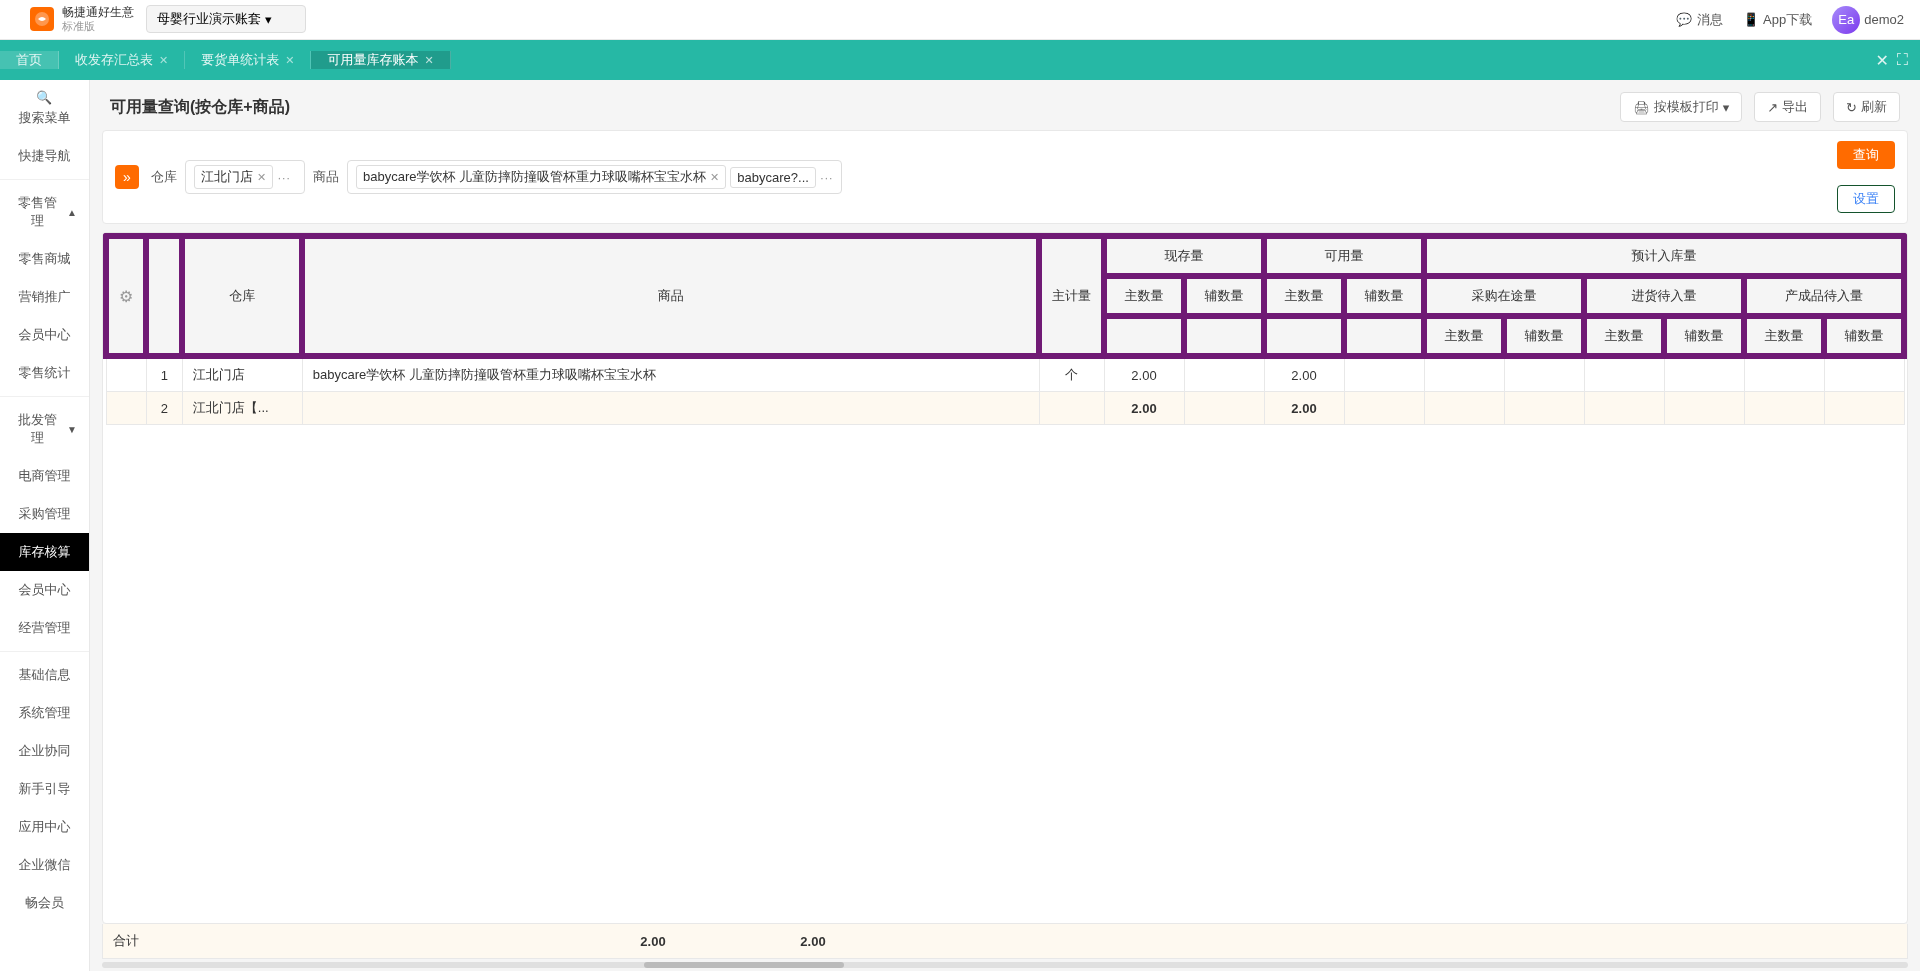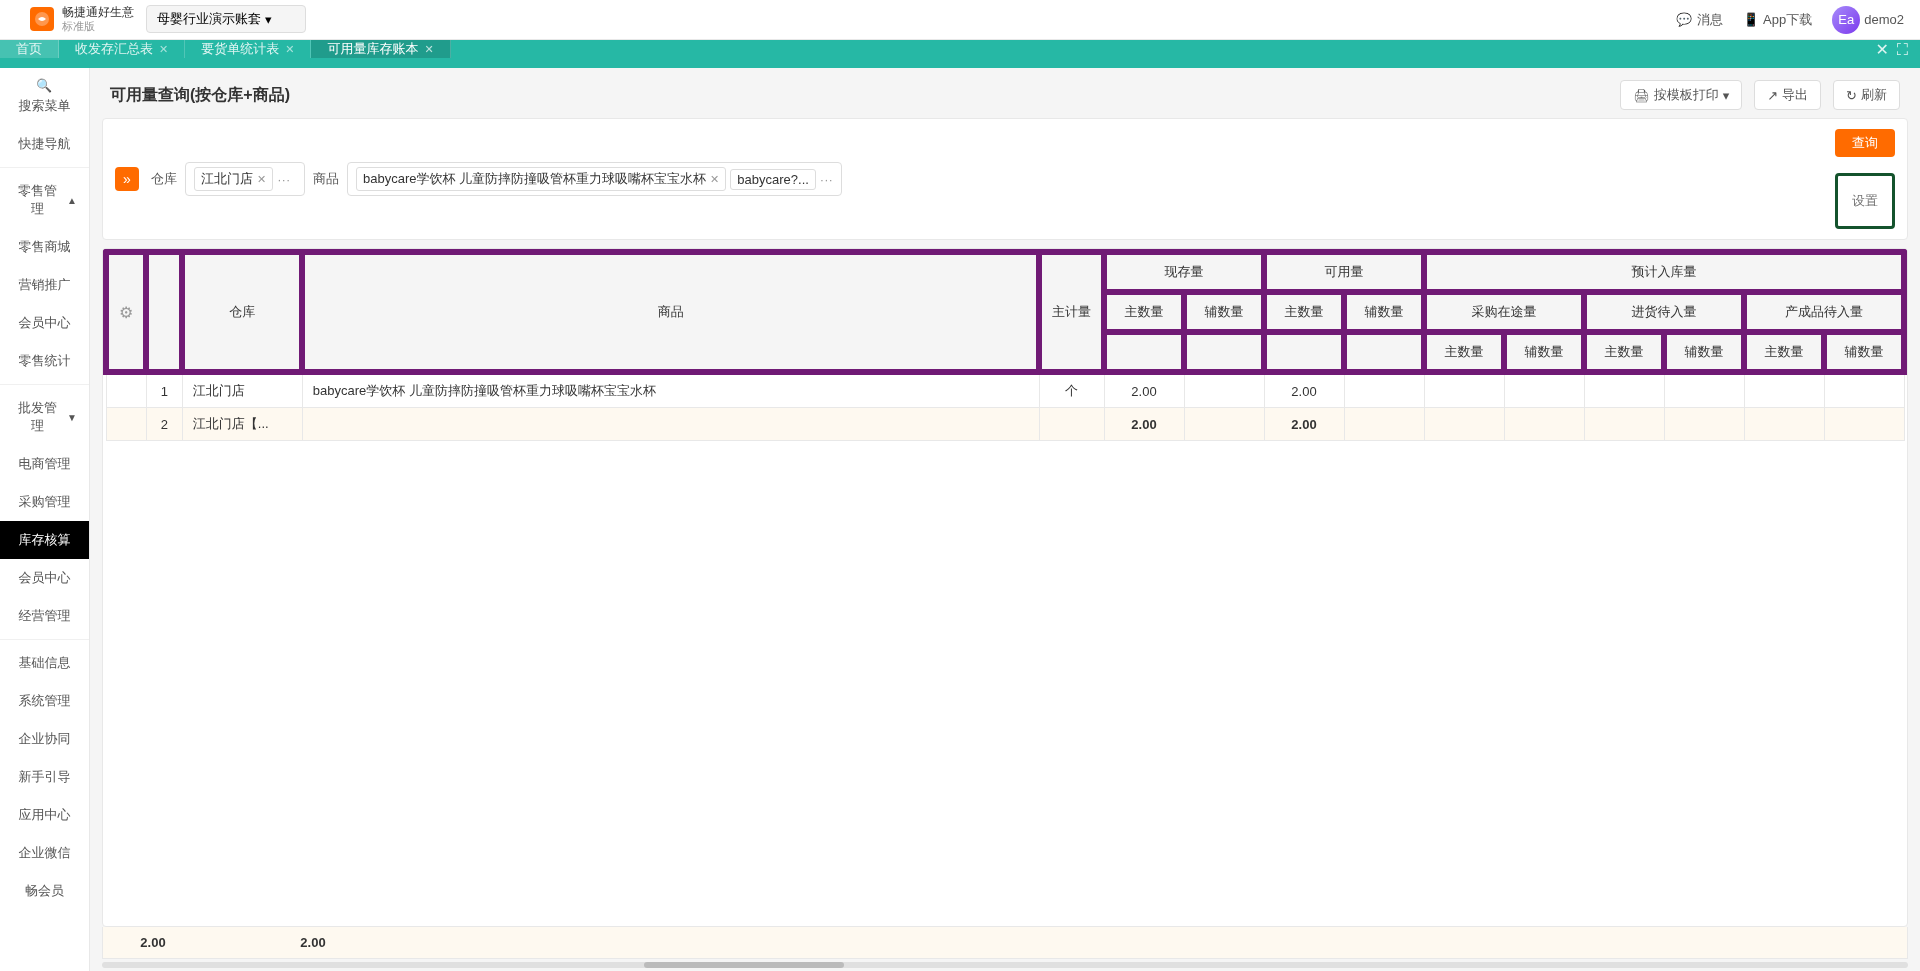--- a/index.html
+++ b/index.html
@@ -25,24 +25,24 @@
       display: flex; align-items: center; gap: 4px;
       background: #f5f5f5; border: 1px solid #ddd; border-radius: 4px;
       padding: 4px 10px; cursor: pointer; min-width: 160px;
     }
     .top-bar-right { display: flex; align-items: center; gap: 20px; }
     .top-bar-action { display: flex; align-items: center; gap: 4px; cursor: pointer; color: #555; font-size: 13px; }
     .user-avatar { width: 28px; height: 28px; border-radius: 50%; background: linear-gradient(135deg, #a78bfa, #7c3aed); display: flex; align-items: center; justify-content: center; color: white; font-size: 11px; }
 
     
     .tab-bar {
-      height: 28px;
+      height: 40px;
       background: #26b8a5;
       display: flex;
-      align-items: flex-start;
+      align-items: center;
       flex-shrink: 0;
     }
     .tab-item {
       display: flex; align-items: center; gap: 6px;
       padding: 0 16px;
       color: rgba(255,255,255,0.85);
       cursor: pointer;
       font-size: 13px;
       white-space: nowrap;
       border-right: 1px solid rgba(255,255,255,0.2);
@@ -140,22 +140,22 @@
       padding: 2px 6px; font-size: 12px; color: #333;
     }
     .filter-tag-close { cursor: pointer; color: #999; font-size: 11px; }
     .filter-more { color: #999; cursor: pointer; }
     .filter-actions { display: flex; flex-direction: column; gap: 16px; }
     .btn-query {
       background: #ff6b00; color: #fff; border: none;
       padding: 5px 16px; border-radius: 4px; cursor: pointer; font-size: 13px;
     }
     .btn-settings {
-      background: #fff; color: #737373; border: 3px solid #14532d;
-      padding: 16px 14px; border-radius: 4px; cursor: pointer; font-size: 13px;
+      background: #fff; color: #3b82f6; border: 1px solid #14532d;
+      padding: 4px 14px; border-radius: 4px; cursor: pointer; font-size: 13px;
     }
 
     
     .table-container {
       flex: 1;
       overflow: auto;
       margin: 0 12px;
       background: #fff;
       border: 1px solid #e8e8e8;
       border-radius: 4px;
@@ -509,20 +509,21 @@
             <td></td>
             <td></td>
             <td></td>
             <td></td>
           </tr>
         </tbody>
       </table>
     </div>
 
     <div class="table-footer">
+      <span class="footer-label">合计</span>
       <span class="footer-val">2.00</span>
       <span class="footer-val"></span>
       <span class="footer-val">2.00</span>
       <span class="footer-val"></span>
     </div>
 
     <div class="scroll-bar-area">
       <div class="scroll-track">
         <div class="scroll-thumb"></div>
       </div>

